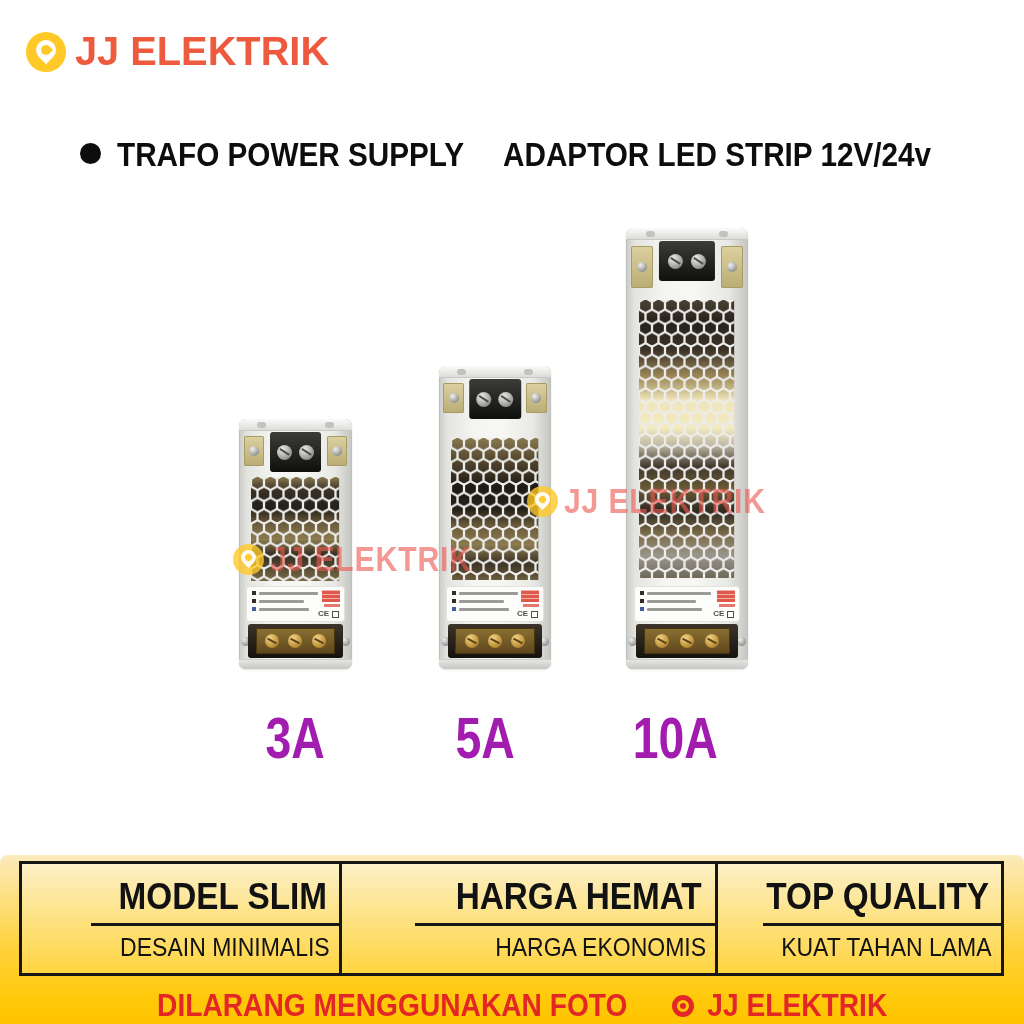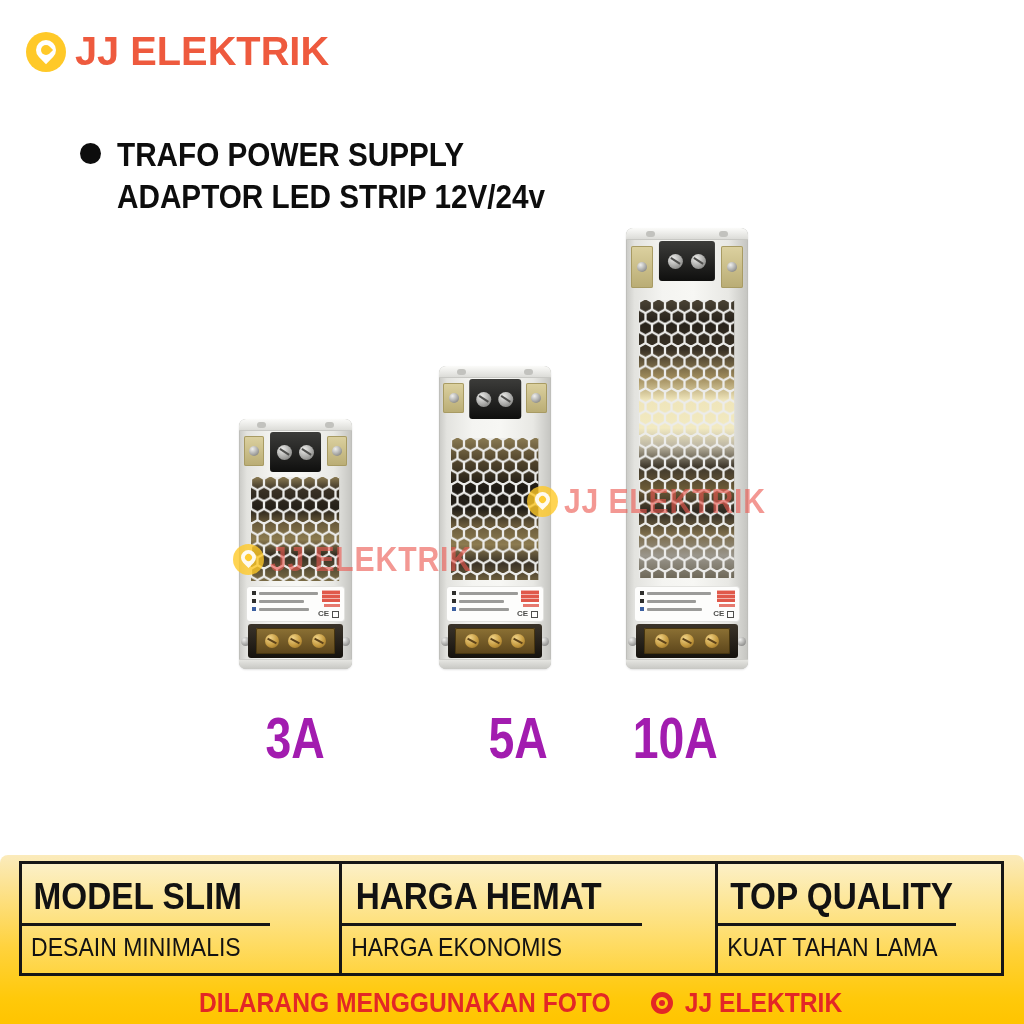--- a/index.html
+++ b/index.html
@@ -12,21 +12,21 @@
   .logo-pin{position:absolute;left:10px;top:8px;width:20px;height:20px;background:#fff;
             border-radius:50% 50% 50% 0;transform:rotate(-45deg);}
   .logo-pin::after{content:"";position:absolute;left:5px;top:5px;width:10px;height:10px;
                    background:#FFC928;border-radius:50% 50% 0 50%;}
   .logo-text{font-size:41px;font-weight:bold;color:#EE5A3E;white-space:nowrap;letter-spacing:0;
              display:inline-block;transform:scaleX(0.97);transform-origin:left;}
 
   
   .heading{position:absolute;left:80px;top:134px;display:flex;gap:16px;}
   .bullet{width:21px;height:21px;border-radius:50%;background:#0d0d0d;margin-top:9px;flex:0 0 auto;}
-  .heading-lines{display:flex;flex-direction:column;}
+  .heading-lines{display:flex;flex-direction:row;}
   .heading-line{font-size:33px;font-weight:bold;color:#0d0d0d;line-height:42px;white-space:nowrap;
                 display:inline-block;transform:scaleX(0.9);transform-origin:left;}
 
   
   .product{position:absolute;z-index:1;border-radius:7px;
            background:linear-gradient(90deg,#C9C9C5 0%,#E3E3DF 7%,#F4F4F1 30%,#F7F7F4 55%,#E8E8E4 84%,#C4C4C0 100%);
            box-shadow:inset 0 0 0 1px #BFBFBB, 0 1px 2px rgba(0,0,0,0.12);}
   .p3a{left:239px;top:419px;width:113px;height:250px;}
   .p5a{left:439px;top:366px;width:112px;height:303px;}
   .p10a{left:626px;top:228px;width:122px;height:441px;}
@@ -83,50 +83,50 @@
   .oscrew{position:absolute;width:9px;height:9px;border-radius:50%;bottom:23px;
           background:radial-gradient(circle at 35% 30%,#EFEFED,#A9A9A7 55%,#707070);}
   .oscrew.l{left:1.5%;} .oscrew.r{right:1.5%;}
   .flange-bottom{position:absolute;bottom:0;left:0;right:0;height:9px;border-radius:0 0 7px 7px;
           background:linear-gradient(#E5E5E1,#C7C7C3);border-top:1px solid #CDCDC9;}
 
   
   .amp{position:absolute;top:704px;width:140px;text-align:center;z-index:2;
        font-size:58px;font-weight:bold;color:#a21caf;}
   .amp span{display:inline-block;transform:scaleX(0.8);transform-origin:center;}
-  .amp3{left:225px;} .amp5{left:415px;text-align:right;} .amp10{left:605px;text-align:center;}
+  .amp3{left:225px;} .amp5{left:415px;} .amp10{left:605px;text-align:center;}
 
   
   .wm{position:absolute;display:flex;align-items:center;gap:6px;z-index:3;}
   .wm1{left:233px;top:539px;} .wm2{left:527px;top:481px;}
   .wm-icon{width:31px;height:31px;border-radius:50%;background:rgba(255,201,40,0.8);position:relative;flex:0 0 auto;}
   .wm-pin{position:absolute;left:8px;top:6px;width:15px;height:15px;background:rgba(255,255,255,0.92);
           border-radius:50% 50% 50% 0;transform:rotate(-45deg);}
   .wm-pin::after{content:"";position:absolute;left:4px;top:4px;width:7px;height:7px;
           background:rgba(255,201,40,0.95);border-radius:50%;}
   .wm-text{font-size:35px;font-weight:bold;white-space:nowrap;color:rgba(235,88,80,0.62);
            letter-spacing:1px;display:inline-block;transform:scaleX(0.86);transform-origin:left;}
 
   
   .strip{position:absolute;left:0;top:855px;width:1024px;height:169px;border-radius:8px 8px 0 0;
          background:linear-gradient(#FBEBBC 0%,#FFD23C 55%,#FFC90A 85%,#FFC400 100%);}
   .features{position:absolute;left:19px;top:6px;display:flex;border:3px solid #161616;height:109px;}
-  .fcell{display:flex;flex-direction:column;align-items:flex-start;justify-content:center;
+  .fcell{display:flex;flex-direction:column;align-items:flex-end;justify-content:center;
          background:linear-gradient(#FCF0C6,#FFD440);}
   .fcell + .fcell{border-left:3px solid #161616;}
   .fc1{width:317px;} .fc2{width:373px;} .fc3{width:283px;}
   .ftitle{font-size:37px;font-weight:bold;color:#121212;display:inline-block;
           transform:scaleX(0.9);transform-origin:center;white-space:nowrap;}
   .fline{height:3px;background:#161616;margin:5px 0 7px;}
   .fl1{width:248px;} .fl2{width:300px;} .fl3{width:238px;}
   .fsub{font-size:25px;color:#121212;display:inline-block;transform:scaleX(0.92);
         transform-origin:center;white-space:nowrap;}
 
   .disclaimer{position:absolute;left:0;right:0;top:132px;display:flex;align-items:center;
-              justify-content:center;color:#E32726;font-weight:bold;font-size:28px;}
+              justify-content:center;color:#E32726;font-weight:bold;font-size:32px;}
   .disclaimer .dtext{display:inline-block;transform:scaleX(0.88);transform-origin:center;white-space:nowrap;}
   .dicon{width:22px;height:22px;border:5px solid #E32726;border-radius:50%;box-sizing:border-box;
          position:relative;margin:0 1px 0 12px;flex:0 0 auto;}
   .dicon::after{content:"";position:absolute;left:50%;top:50%;width:6px;height:6px;background:#E32726;
          border-radius:50%;transform:translate(-50%,-50%);}
 </style>
 </head>
 <body>
 
 <svg width="0" height="0" style="position:absolute" aria-hidden="true">

